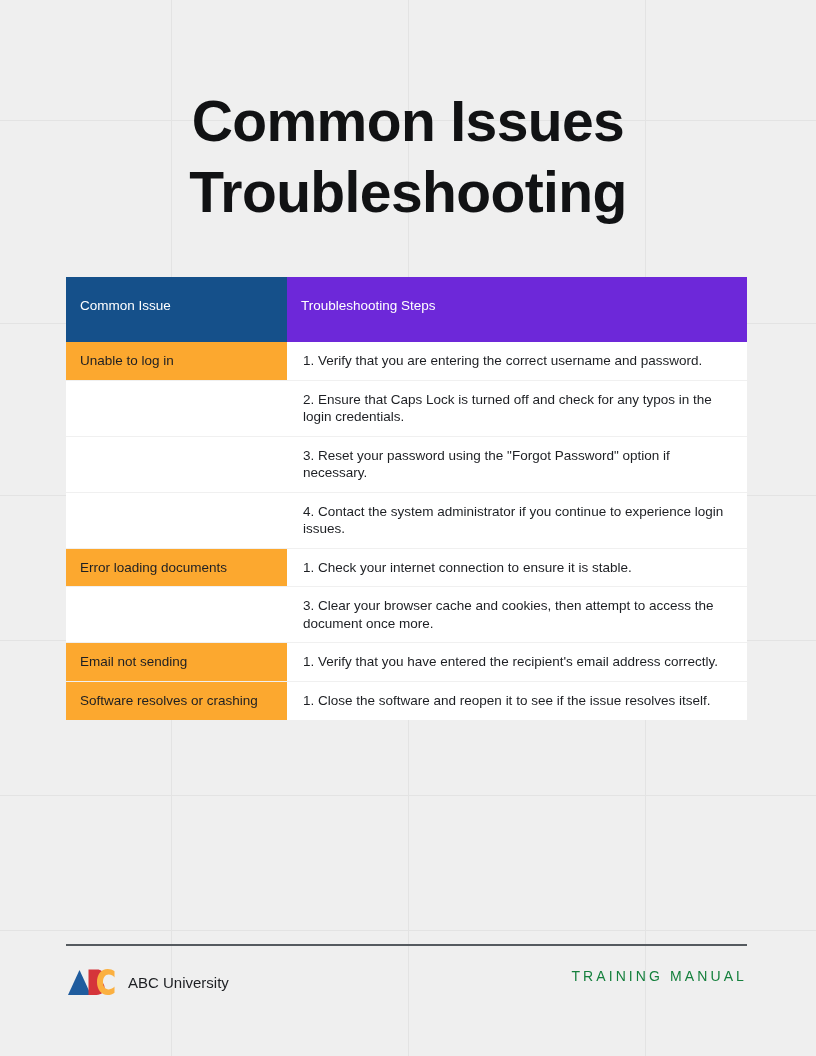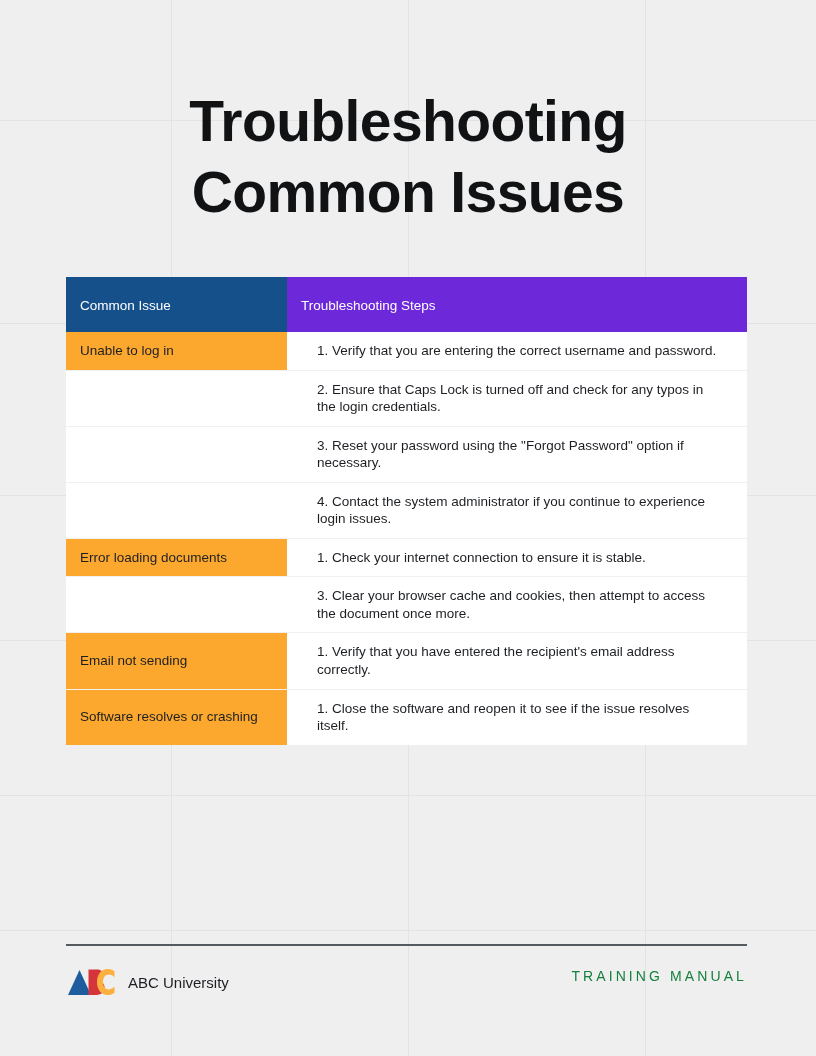--- a/index.html
+++ b/index.html
@@ -72,21 +72,21 @@
     table-layout: fixed;
   }
   #issues-table col.c-issue { width: 221px; }
   #issues-table col.c-steps { width: 460px; }
 
   #issues-table th {
     text-align: left;
     font-weight: normal;
     font-size: 13.5px;
     color: #ffffff;
-    padding: 14px 14px 13px 14px;
+    padding: 14px 14px 23px 14px;
     height: 28px;
     vertical-align: middle;
   }
   th.th-issue { background: #15508A; }
   th.th-steps { background: #DE3030; }
 
   #issues-table td {
     vertical-align: middle;
     font-size: 13.5px;
     color: #1d1f23;
@@ -98,21 +98,21 @@
   #issues-table tr:first-child td { border-top: none; }
 
   td.cell-issue {
     padding: 0 14px;
     color: #1d1f23;
   }
   td.cell-issue.filled {
     background: #FCA82F;
   }
   td.cell-steps {
-    padding: 10px 30px;
+    padding: 10px 16px;
   }
 
   
   #footer {
     position: absolute;
     left: 66px;
     top: 944px;
     width: 681px;
   }
   #footer-rule {
@@ -157,22 +157,22 @@
   <div class="grid-h" style="top:323px"></div>
   <div class="grid-h" style="top:495px"></div>
   <div class="grid-h" style="top:640px"></div>
   <div class="grid-h" style="top:795px"></div>
   <div class="grid-h" style="top:930px"></div>
 </div>
 
 <div id="page">
 
   <div id="title-block">
+    <div class="title-line">Common Issues</div>
     <div class="title-line">Troubleshooting</div>
-    <div class="title-line">Common Issues</div>
   </div>
 
   <table id="issues-table">
     <colgroup>
       <col class="c-issue">
       <col class="c-steps">
     </colgroup>
     <thead>
       <tr>
         <th class="th-issue" style="background: rgb(21, 80, 138);">Common Issue</th>

